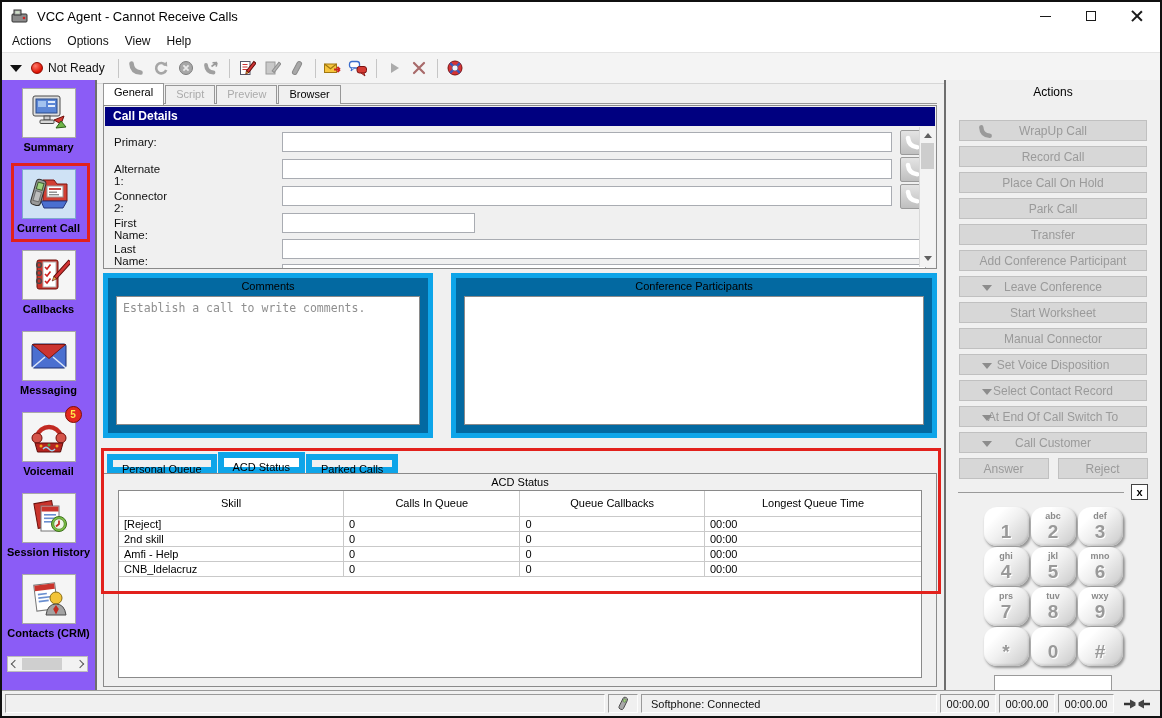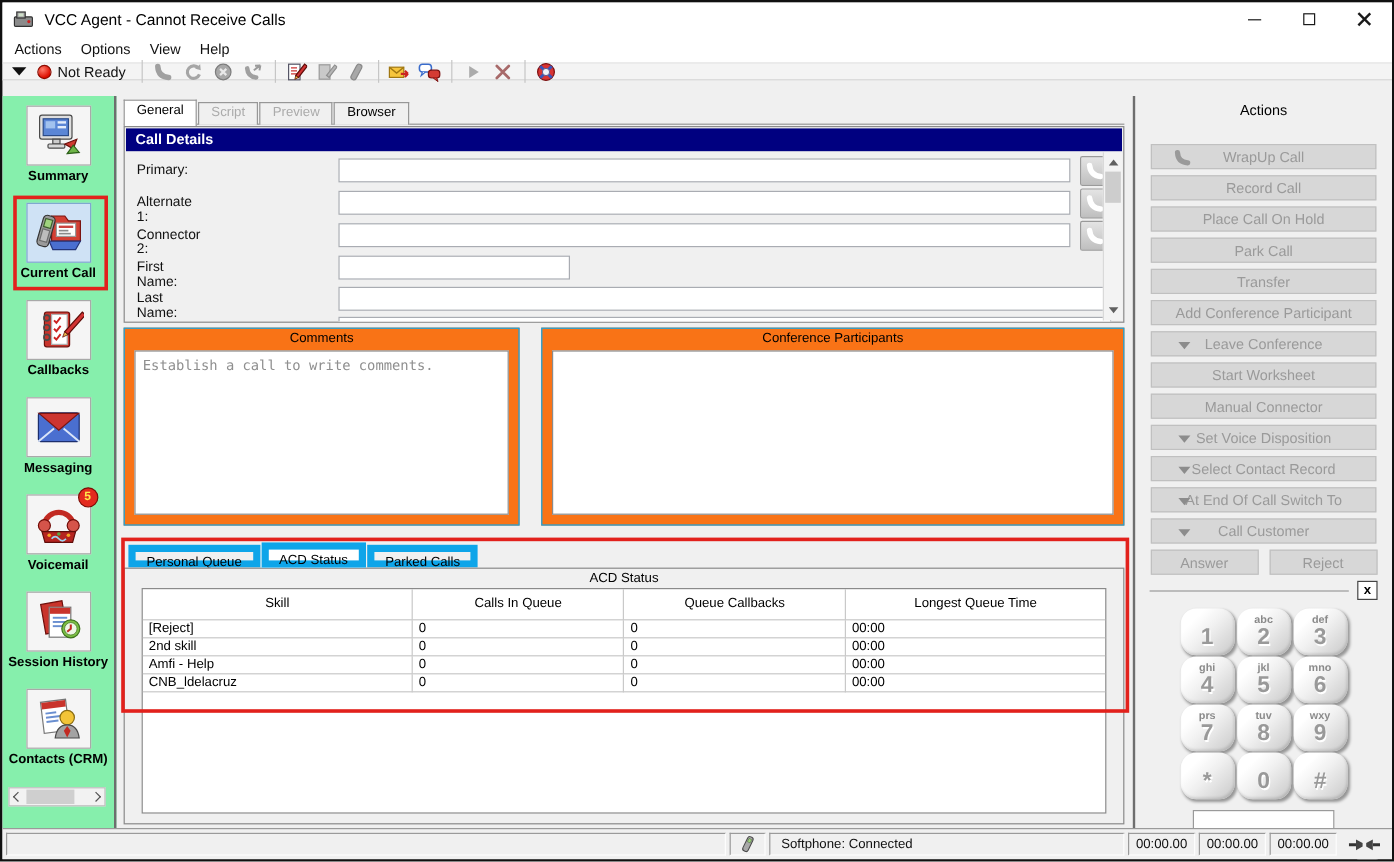--- a/index.html
+++ b/index.html
@@ -19,35 +19,35 @@
   .g-close { position:relative; width:12px; height:12px; }
   .g-close::before,.g-close::after { content:""; position:absolute; left:5px; top:-1px; width:1.6px; height:14px; background:#1a1a1a; }
   .g-close::before { transform:rotate(45deg); } .g-close::after { transform:rotate(-45deg); }
 
   
   .menubar { position:absolute; top:28px; left:0; right:0; height:22px; background:#fff;
              display:flex; align-items:center; font-size:12px; padding-left:2px; }
   .menu-item { padding:3px 8px; color:#111; }
 
   
-  .toolbar { position:absolute; top:50px; left:0; right:0; height:15px; background:#f4f4f4;
+  .toolbar { position:absolute; top:50px; left:0; right:0; height:32px; background:#f4f4f4;
              border-top:1px solid #e4e4e4; border-bottom:1px solid #d6d6d6;
              display:flex; align-items:center; padding-left:8px; }
   .tb-caret { width:0; height:0; border:6px solid transparent; border-top:7px solid #111; margin-top:6px; }
   .tb-dot { width:12px; height:12px; border-radius:50%; margin:0 5px 0 9px;
             background:radial-gradient(circle at 35% 30%, #ff7a6a, #dd0f00 70%); border:1px solid #8d0b00; }
   .tb-state { font-size:12px; color:#111; margin-right:8px; }
   .tb-sep { width:1px; height:19px; background:#c6c6c6; margin:0 5px; }
   .tb-btn { width:25px; height:23px; display:flex; align-items:center; justify-content:center; }
 
   
   .content { position:absolute; top:78px; left:0; right:0; bottom:26px; }
 
   
-  .sidebar { position:absolute; left:0; top:0; bottom:0; width:95px; background:#86efac; border-right:2px solid #6e6e6e; }
+  .sidebar { position:absolute; left:0; top:0; bottom:0; width:95px; background:#8b5cf6; border-right:2px solid #6e6e6e; }
   .side-item { position:absolute; left:0; width:93px; display:flex; flex-direction:column; align-items:center; cursor:default; }
   .side-iconbox { position:relative; width:54px; height:50px; border:1px solid #a9a9a9; background:#f5f5f5;
                   display:flex; align-items:center; justify-content:center; }
   .side-item.selected .side-iconbox { background:#cfe2f5; border-color:#7fa8cf; }
   .side-label { margin-top:3px; font-size:11px; font-weight:bold; color:#000; white-space:nowrap; }
   .vm-badge { position:absolute; top:-7px; right:-7px; width:17px; height:17px; border-radius:50%;
               background:#e32a1f; border:1px solid #7d0d06; color:#ffe84a; font-size:10px; font-weight:bold;
               display:flex; align-items:center; justify-content:center; }
   .side-scroll { position:absolute; left:5px; right:7px; bottom:18px; height:16px; border:1px solid #bdbdbd;
                  background:#f2f2f2; display:flex; align-items:center; }
@@ -72,21 +72,21 @@
   .cd-input { position:absolute; left:168px; top:0; height:20px; border:1px solid #a9acb2; background:#fff; font-size:12px; padding:0 3px; }
   .cd-phonebtn { position:absolute; left:786px; top:-2px; width:26px; height:25px; border:1px solid #9a9a9a; border-radius:2px;
                  background:linear-gradient(#e4e4e4,#bfbfbf); display:flex; align-items:center; justify-content:center; }
   .vscroll { position:absolute; top:21px; right:1px; bottom:1px; width:16px; background:#f3f3f3; border-left:1px solid #d9d9d9; }
   .vs-arrow { position:absolute; left:0; width:100%; height:15px; display:flex; align-items:center; justify-content:center; }
   .vs-up { top:0; } .vs-dn { bottom:0; }
   .tri-up { width:0; height:0; border:4px solid transparent; border-bottom:5px solid #606060; margin-bottom:2px; }
   .tri-dn { width:0; height:0; border:4px solid transparent; border-top:5px solid #606060; margin-top:2px; }
   .vs-thumb { position:absolute; top:16px; left:1px; width:13px; height:26px; background:#cdcdcd; }
 
-  .group { position:absolute; border:1px solid #0ea5e9; background:#f97316; }
+  .group { position:absolute; border:5px solid #0ea5e9; background:#0369a1; }
   .group-title { text-align:center; font-size:11px; color:#000; padding-top:2px; }
   .group-body { position:absolute; top:18px; left:8px; right:8px; bottom:8px; background:#fff; border:1px solid #8a8a8a; }
   .comments-area { width:100%; height:100%; border:none; outline:none; resize:none; background:transparent;
                    font-family:"DejaVu Sans Mono",monospace; font-size:11.5px; color:#444; padding:4px 6px; }
   .comments-area::placeholder { color:#8f8f8f; }
 
   .q-tabs { position:absolute; top:372px; left:8px; display:flex; }
   .q-tab { height:19px; margin-top:2px; padding:3px 9px 0; font-size:11px; border:6px solid #0ea5e9; background:#f0f0f0; margin-right:1px; }
   .q-tab.active { height:21px; margin-top:0; background:#fff; z-index:2; }
   .q-group { position:absolute; top:393px; left:4px; width:834px; height:214px; border:1px solid #8a8a8a; background:#f0f0f0; }

